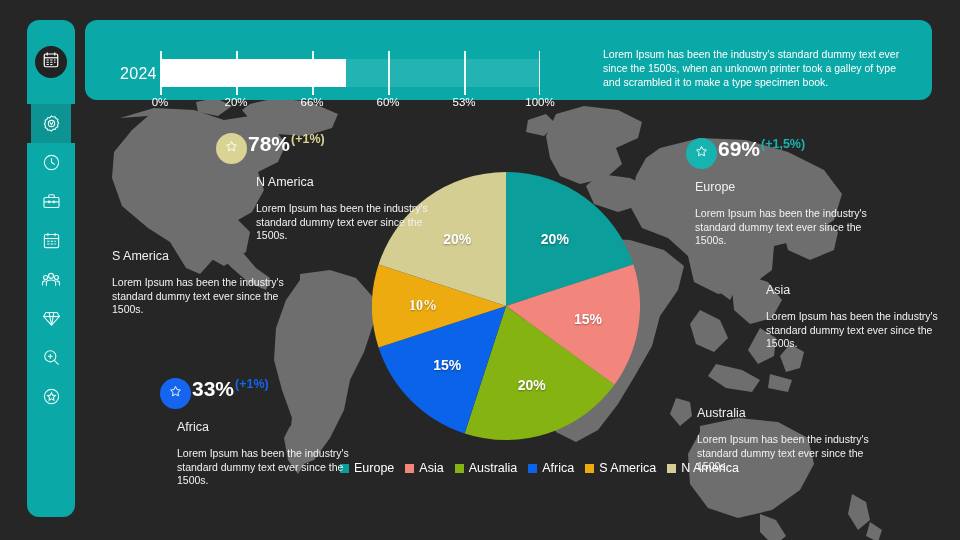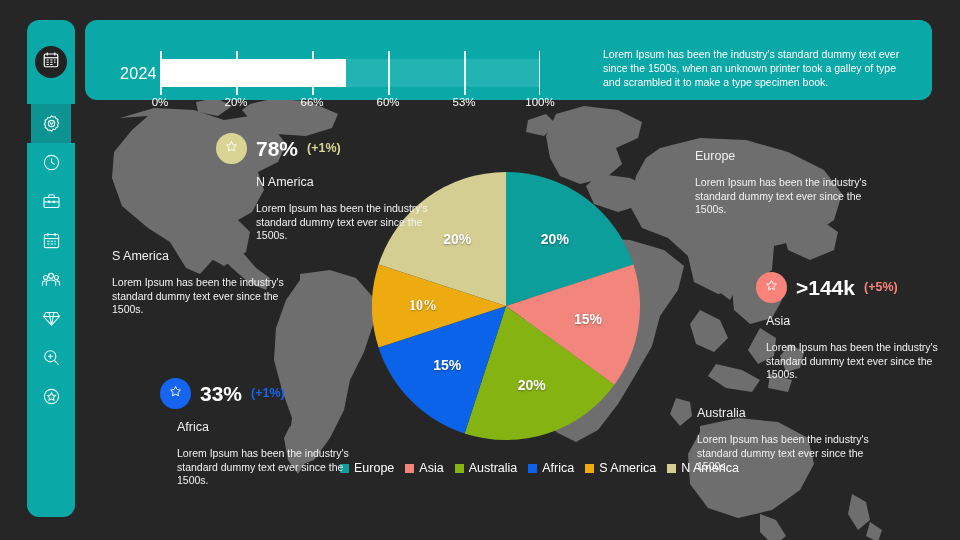--- a/index.html
+++ b/index.html
@@ -47,21 +47,21 @@
   .pielab{position:absolute;font-size:14px;font-weight:bold;color:#ffffff;
           transform:translate(-50%,-50%);text-shadow:0 1px 2px rgba(0,0,0,.35);}
 
   
   #legend{position:absolute;left:340px;top:461px;display:flex;align-items:center;gap:11px;}
   .lg{display:flex;align-items:center;gap:5px;font-size:12.5px;color:#ffffff;white-space:nowrap;}
   .lgsw{width:9px;height:9px;display:inline-block;}
 
   
   .stat{position:absolute;}
-  .stat-head{display:flex;align-items:center;gap:9px;}
+  .stat-head{display:flex;align-items:flex-start;gap:1px;}
   .stat-circle{width:31px;height:31px;border-radius:50%;flex:0 0 31px;
                display:flex;align-items:center;justify-content:center;}
   .stat-val{font-size:21px;font-weight:bold;color:#ffffff;line-height:1;white-space:nowrap;}
   .stat-delta{font-size:12.5px;font-weight:bold;line-height:1;white-space:nowrap;}
   .stat-region{font-size:12.5px;color:#efefef;margin-top:11px;}
   .stat-desc{font-size:10.5px;line-height:13.5px;color:#f2f2f2;margin-top:13px;width:175px;}
 </style>
 </head>
 <body>
 
@@ -306,34 +306,34 @@
             </svg></span>
         </div>
       <div class="stat-val">33%</div>
       <div class="stat-delta" style="color: rgb(21, 101, 240);">(+1%)</div>
     </div>
     <div class="stat-region" style="margin-left:17px">Africa</div>
     <div class="stat-desc" style="margin-left:17px">Lorem Ipsum has been the industry's standard dummy text ever since the 1500s.</div>
   </div>
 
   <div class="stat" style="left:686px;top:138px;">
-    <div class="stat-region" style="margin-left:9px">Europe</div>
-    <div class="stat-desc" style="margin-left:9px">Lorem Ipsum has been the industry's standard dummy text ever since the 1500s.</div>
-  </div>
-
-  <div class="stat" style="left:756px;top:272px;">
     <div class="stat-head">
-      <div class="stat-circle" style="background: rgb(249, 130, 123);">
+      <div class="stat-circle" style="background: rgb(23, 179, 176);">
           <span><svg width="15" height="15" viewBox="0 0 24 24" fill="none" stroke="#ffffff" stroke-width="1.5">
               <path d="M12 4l2.4 4.9 5.4.8-3.9 3.8.9 5.4-4.8-2.5-4.8 2.5.9-5.4L4.2 9.7l5.4-.8z"></path>
             </svg></span>
         </div>
-      <div class="stat-val">&gt;144k</div>
-      <div class="stat-delta" style="color: rgb(249, 130, 123);">(+5%)</div>
-    </div>
+      <div class="stat-val">69%</div>
+      <div class="stat-delta" style="color: rgb(23, 179, 176);">(+1,5%)</div>
+    </div>
+    <div class="stat-region" style="margin-left:9px">Europe</div>
+    <div class="stat-desc" style="margin-left:9px">Lorem Ipsum has been the industry's standard dummy text ever since the 1500s.</div>
+  </div>
+
+  <div class="stat" style="left:756px;top:272px;">
     <div class="stat-region" style="margin-left:10px">Asia</div>
     <div class="stat-desc" style="margin-left:10px">Lorem Ipsum has been the industry's standard dummy text ever since the 1500s.</div>
   </div>
 
   <div class="stat" style="left:687px;top:395px;">
     <div class="stat-region" style="margin-left:10px">Australia</div>
     <div class="stat-desc" style="margin-left:10px">Lorem Ipsum has been the industry's standard dummy text ever since the 1500s.</div>
   </div>
 
 </div>

